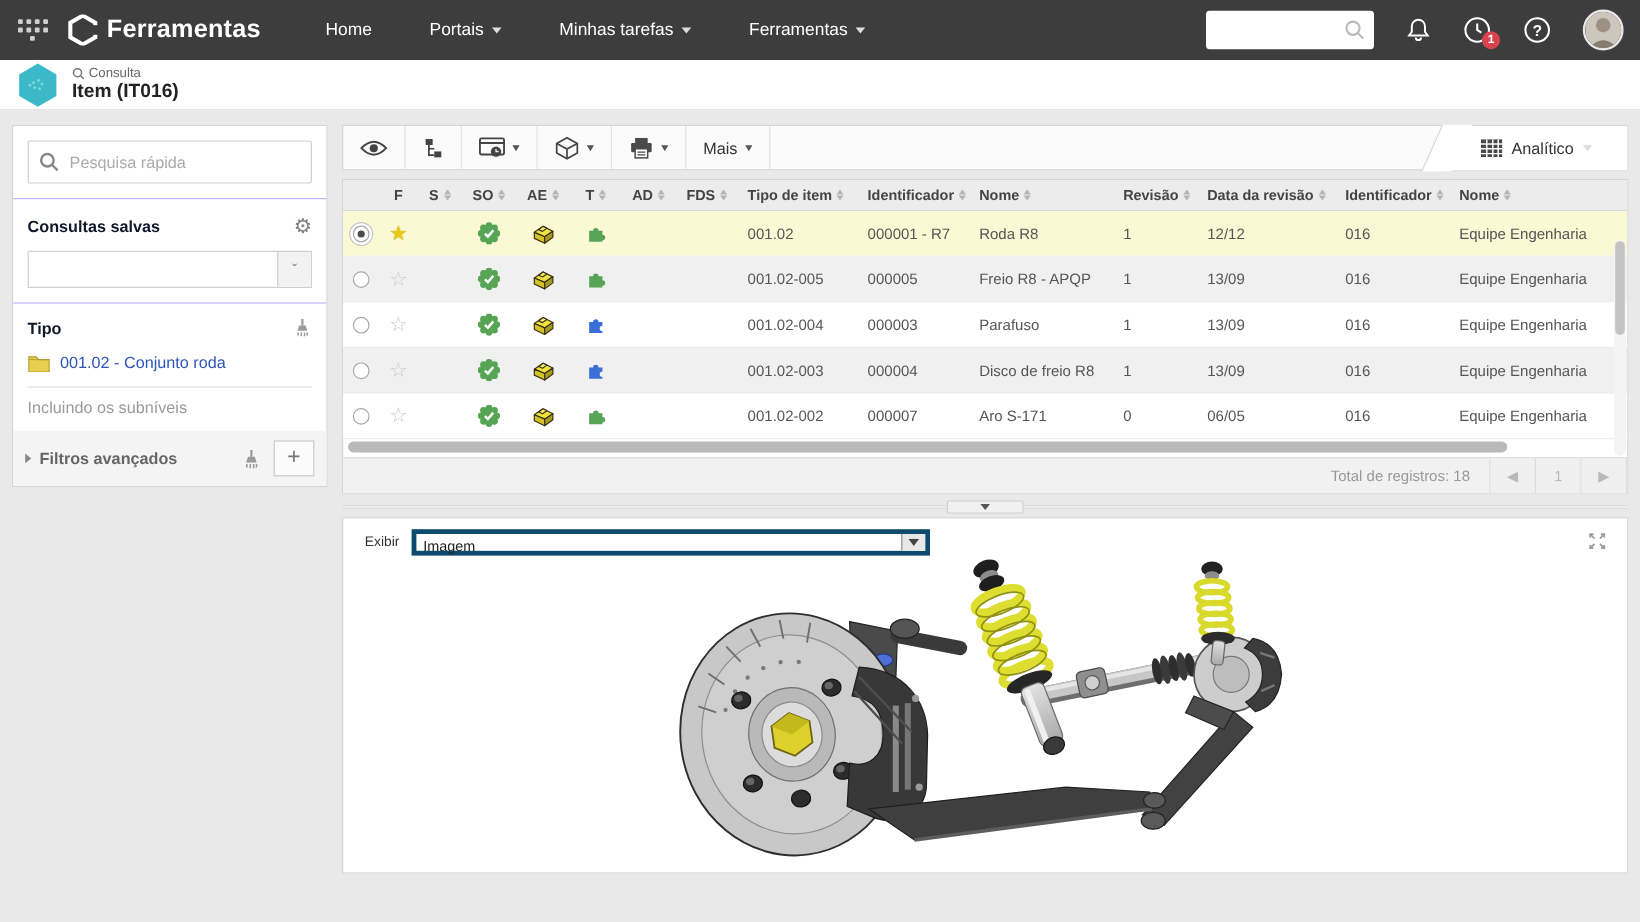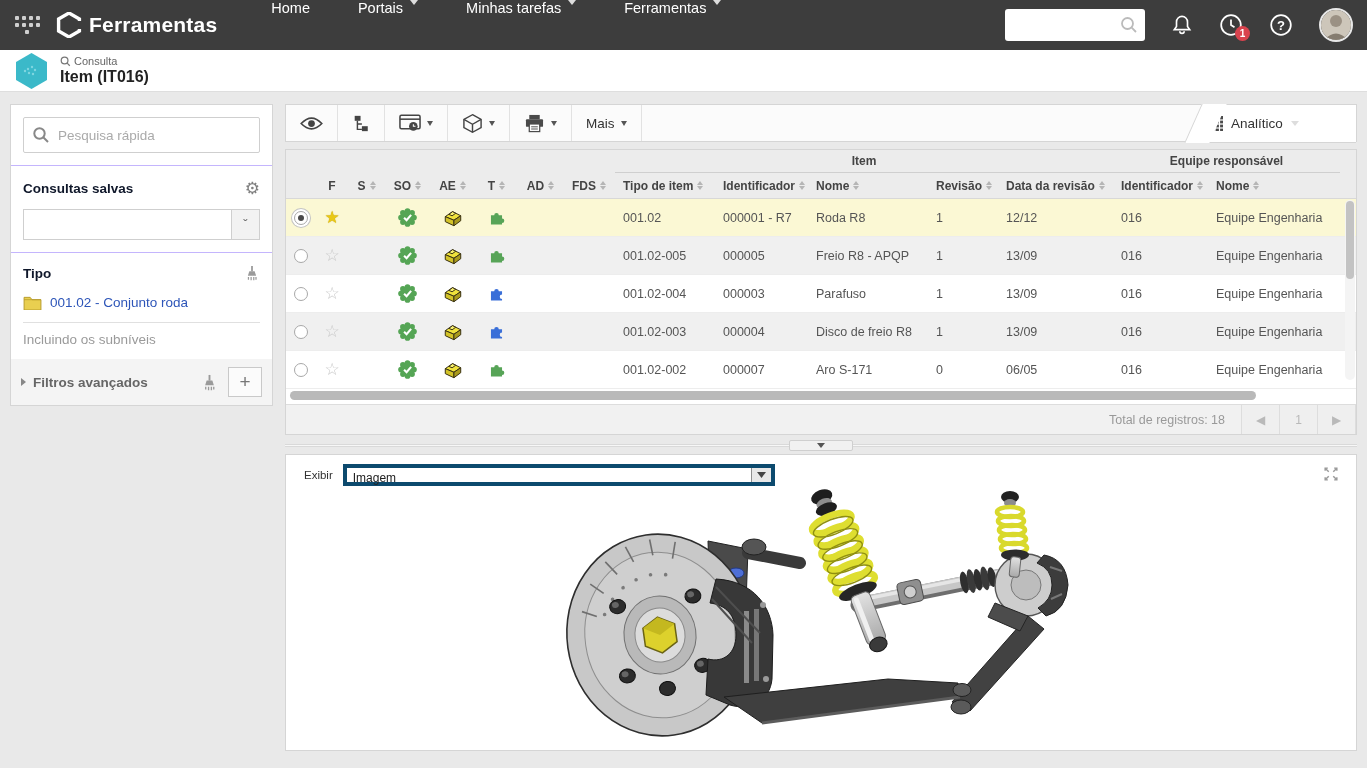--- a/index.html
+++ b/index.html
@@ -5,21 +5,21 @@
   *{box-sizing:border-box;margin:0;padding:0}
   body{width:1367px;height:768px;overflow:hidden;position:relative;
        font-family:"Liberation Sans",sans-serif;background:#e9e9e9;color:#333}
 
   
   .topbar{height:50px;background:#3d3d3d;display:flex;align-items:center;padding:0 14px;color:#fff}
   .grid-ic{width:26px;height:26px;display:flex;flex-wrap:wrap;gap:3px;align-content:center;justify-content:center;margin-right:16px;cursor:pointer}
   .grid-ic i{width:4px;height:4px;background:#cfcfcf;border-radius:1px}
   .brand{display:flex;align-items:center;gap:7px;font-size:21px;font-weight:bold;letter-spacing:.2px;margin-right:30px;cursor:pointer}
   .menu{display:flex;align-items:center;height:100%}
-  .menu .mitem{display:flex;align-items:flex-start;gap:7px;padding:0 24px;font-size:14.5px;height:100%;cursor:pointer}
+  .menu .mitem{display:flex;align-items:center;gap:7px;padding:0 24px;font-size:14.5px;height:100%;cursor:pointer}
   .caret{width:0;height:0;border-left:4px solid transparent;border-right:4px solid transparent;border-top:5px solid #ddd;display:inline-block}
   .top-right{margin-left:auto;display:flex;align-items:center;gap:26px}
   .tsearch{position:relative}
   .tsearch input{width:140px;height:32px;border:none;border-radius:3px;padding:0 30px 0 10px;font-size:13px;outline:none;background:#fff}
   .tsearch svg{position:absolute;right:7px;top:7px}
   .tico{position:relative;cursor:pointer;display:flex}
   .badge{position:absolute;right:-7px;bottom:-4px;background:#d9434e;color:#fff;font-size:10px;min-width:15px;height:15px;border-radius:8px;display:flex;align-items:center;justify-content:center;font-weight:bold}
   .avatar{width:34px;height:34px;border-radius:50%;overflow:hidden;border:2px solid #e7e7e7;cursor:pointer}
 
   
@@ -54,21 +54,21 @@
   .save-btn{width:86px;height:38px;background:#fdfdfd;border:1px solid #c9c9c9;border-radius:2px;display:flex;align-items:center;justify-content:center;gap:7px;font-size:13px;font-weight:bold;color:#444;cursor:pointer}
   .search-btn{flex:1;height:38px;background:#2d55bf;border:1px solid #2348a8;border-radius:2px;color:#fff;font-weight:bold;font-size:13.5px;letter-spacing:.5px;display:flex;align-items:center;justify-content:center;gap:14px;cursor:pointer}
 
   
   .main{position:absolute;left:285px;top:104px;width:1072px}
   .toolbar{height:38px;background:#fbfbfb;border:1px solid #d5d5d5;display:flex;align-items:stretch;position:relative}
   .tbtn{display:flex;align-items:center;justify-content:center;gap:6px;padding:0 14px;cursor:pointer;color:#444}
   .tbtn .caret{border-top-color:#555;border-left-width:3.5px;border-right-width:3.5px}
   .tsep{width:1px;background:#e2e2e2;margin:0}
   .mais{font-size:13.5px;color:#333}
-  .view-tab{position:absolute;right:0;top:-1px;height:39px;width:152px;background:#fff;border:1px solid #d5d5d5;border-right:none;display:flex;align-items:center;gap:8px;font-size:13.5px;color:#333;cursor:pointer}
+  .view-tab{position:absolute;right:0;top:-1px;height:39px;width:152px;background:#fff;border:1px solid #d5d5d5;border-right:none;display:flex;align-items:center;justify-content:center;gap:8px;font-size:13.5px;color:#333;cursor:pointer}
   .view-tab::before{content:"";position:absolute;left:-12px;top:-1px;width:24px;height:39px;background:#fff;border-left:1px solid #d5d5d5;transform:skewX(-24deg)}
 
   .grid-area{margin-top:7px;background:#fff;border:1px solid #d5d5d5;position:relative}
   .trow{display:flex;align-items:center}
   .grow{height:23px;background:#ececec}
   .grow .gcell{height:100%;display:flex;align-items:center;justify-content:center;font-size:12px;font-weight:bold;color:#444;border-bottom:1px solid #cfcfcf}
   .grow .gspacer{height:100%}
   .hrow{height:26px;background:#ececec;border-bottom:1px solid #d8d8d8}
   .hcell{display:flex;align-items:center;font-size:12px;font-weight:bold;color:#444;gap:4px;cursor:pointer;height:100%}
   .hcell.cicon{justify-content:center}
@@ -331,25 +331,20 @@
             <line x1="10" y1="0" x2="10" y2="15"></line>
             <line x1="14.5" y1="0" x2="14.5" y2="15"></line>
           </g>
         </svg>
       <span>Analítico</span>
       <i class="caret"></i>
     </div>
   </div>
 
   <div class="grid-area">
-    <div class="trow grow" id="group-row">
-        <div class="gspacer" style="width:329px"></div>
-        <div class="gcell" style="width:498px">Item</div>
-        <div class="gcell" style="width:227px">Equipe responsável</div>
-      </div>
     <div class="trow hrow" id="header-row">
         <div class="hcell cicon" style="width:30px"></div>
         <div class="hcell cicon" style="width:32px">
           <span>F</span>
         </div>
         <div class="hcell cicon" style="width:37px">
           <span>S</span>
           <span class="sort">
             <i class="u"></i>
             <i class="d"></i>

